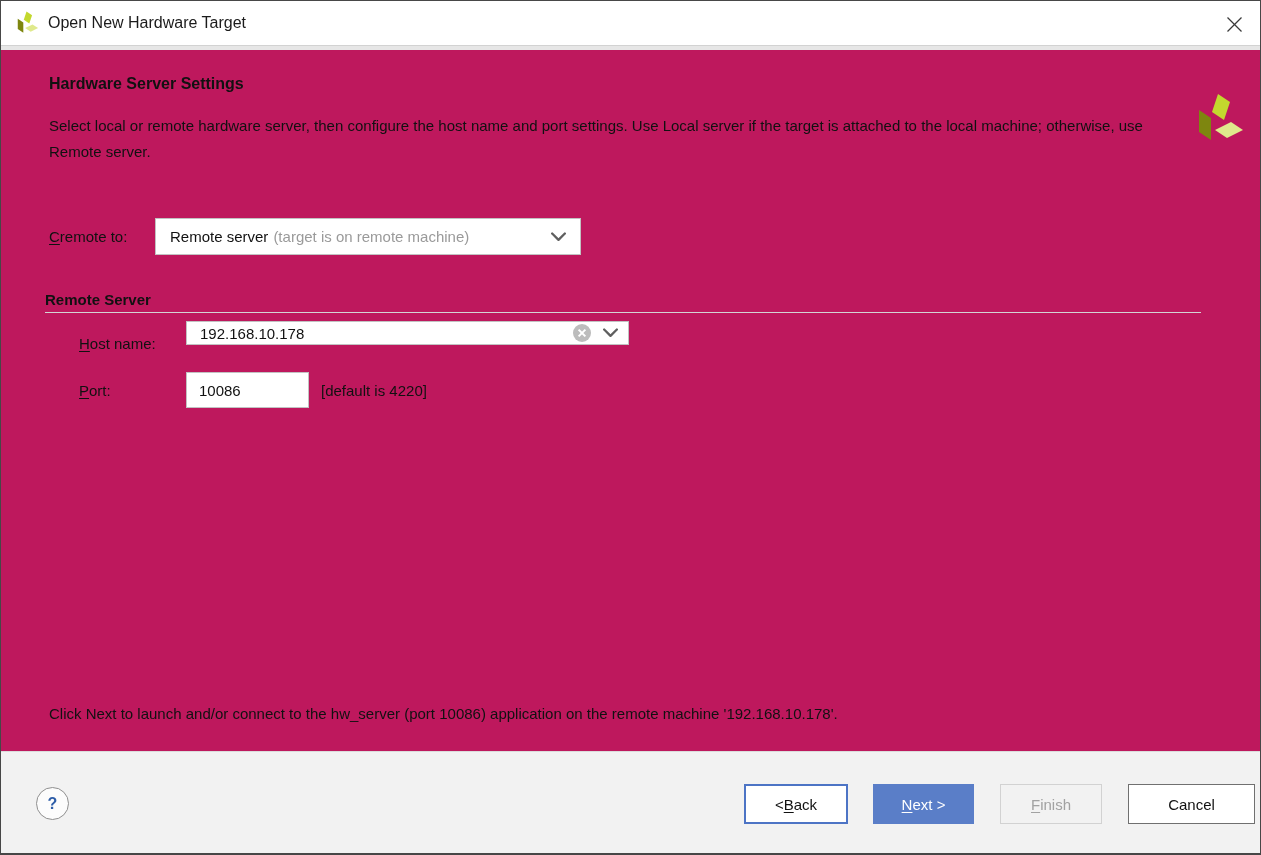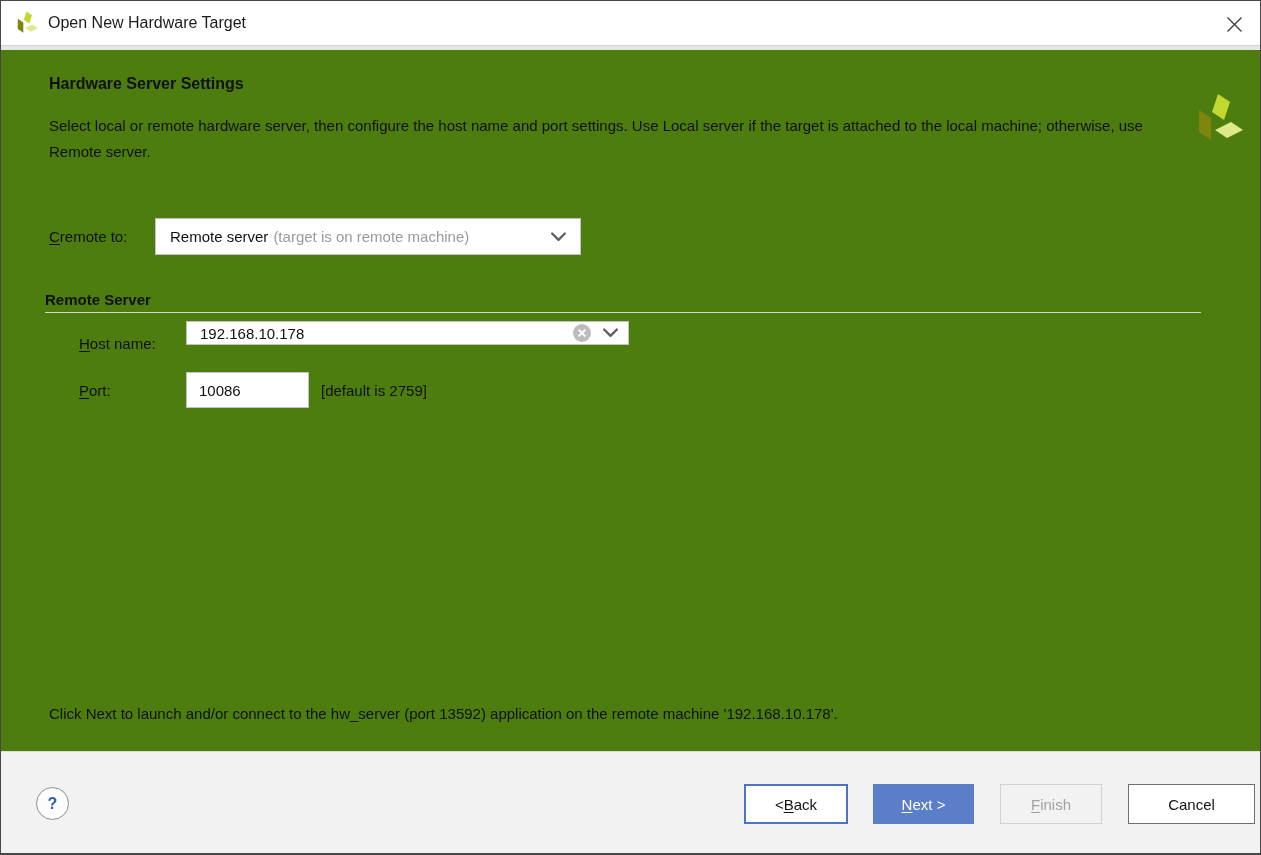--- a/index.html
+++ b/index.html
@@ -5,21 +5,21 @@
   * { box-sizing: border-box; margin: 0; padding: 0; }
   html,body { width:1261px; height:855px; }
   body {
     font-family: "Liberation Sans", sans-serif;
     background:#ffffff;
     -webkit-font-smoothing: antialiased;
   }
   .window {
     position:relative; width:1261px; height:855px;
     border:1px solid #474747; border-bottom-width:2px;
-    background:#4d7c0f; overflow:hidden;
+    background:#be185d; overflow:hidden;
   }
   
   .titlebar {
     position:relative; height:45px; background:#ffffff;
     border-bottom:1px solid #d2d2d2;
     display:flex; align-items:center; padding:0 14px;
   }
   .titlebar-shadow { height:4px; background:#e6e6e6; }
   .titlebar .app-icon { width:24px; height:24px; margin-right:9px; flex:0 0 auto; }
   .title-text { font-size:16px; color:#1b1b1b; }
@@ -127,23 +127,23 @@
       <line x1="5" y1="5" x2="11" y2="11" stroke="#ffffff" stroke-width="1.8"></line>
       <line x1="11" y1="5" x2="5" y2="11" stroke="#ffffff" stroke-width="1.8"></line>
     </svg>
     <svg class="chev" style="margin-right:10px;" viewBox="0 0 13 8">
       <path d="M1 1 L6.5 6.5 L12 1" fill="none" stroke="#5f5f5f" stroke-width="2" stroke-linecap="round" stroke-linejoin="round"></path>
     </svg>
   </div>
 
   <label class="field-label" style="left:78px; top:381px;"><span class="mn">P</span><span>ort:</span></label>
   <input class="text-input" style="left: 185px; top: 371px; width: 123px; height: 36px;" type="text" value="10086">
-  <div class="default-hint">[default is 2759]</div>
+  <div class="default-hint">[default is 4220]</div>
 
-  <div class="status-msg">Click Next to launch and/or connect to the hw_server (port 13592) application on the remote machine '192.168.10.178'.</div>
+  <div class="status-msg">Click Next to launch and/or connect to the hw_server (port 10086) application on the remote machine '192.168.10.178'.</div>
 
   <div class="footer-rule"></div>
   <div class="footer"></div>
   <div class="help-btn">
       <span>?</span>
     </div>
 
   <button class="btn btn-back">
       <span>&lt; </span>
       <span class="mn">B</span>

